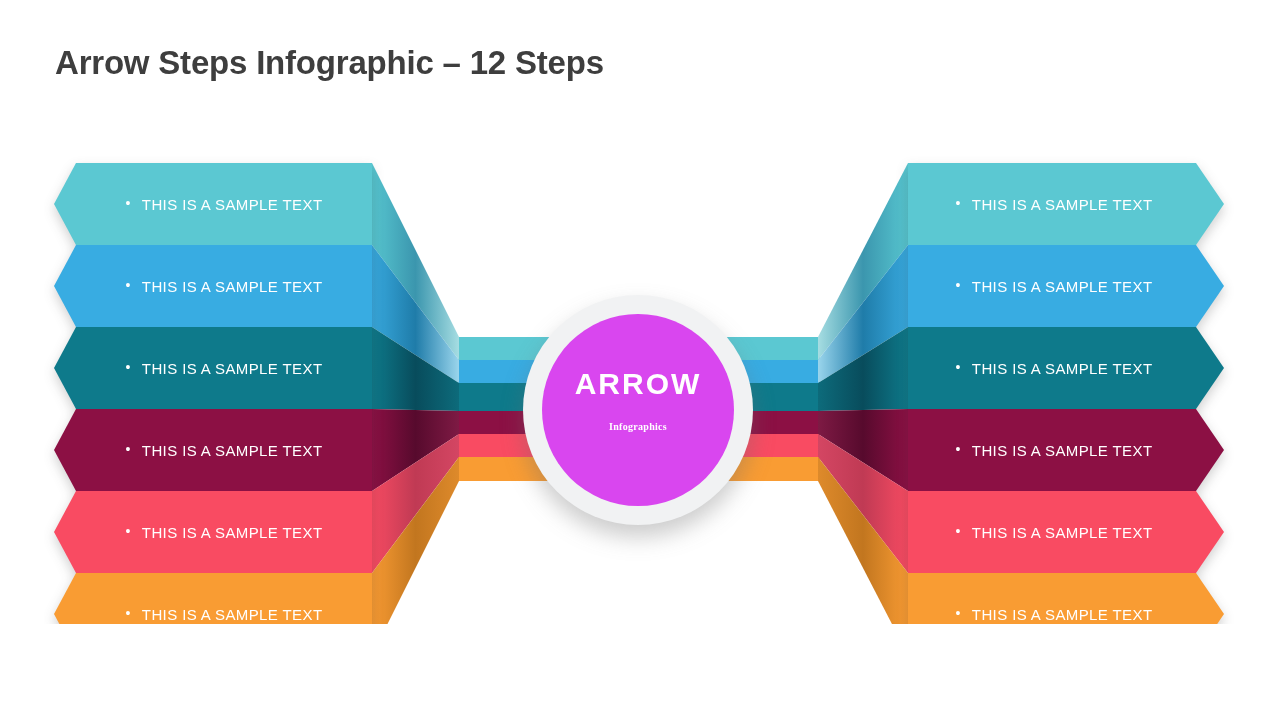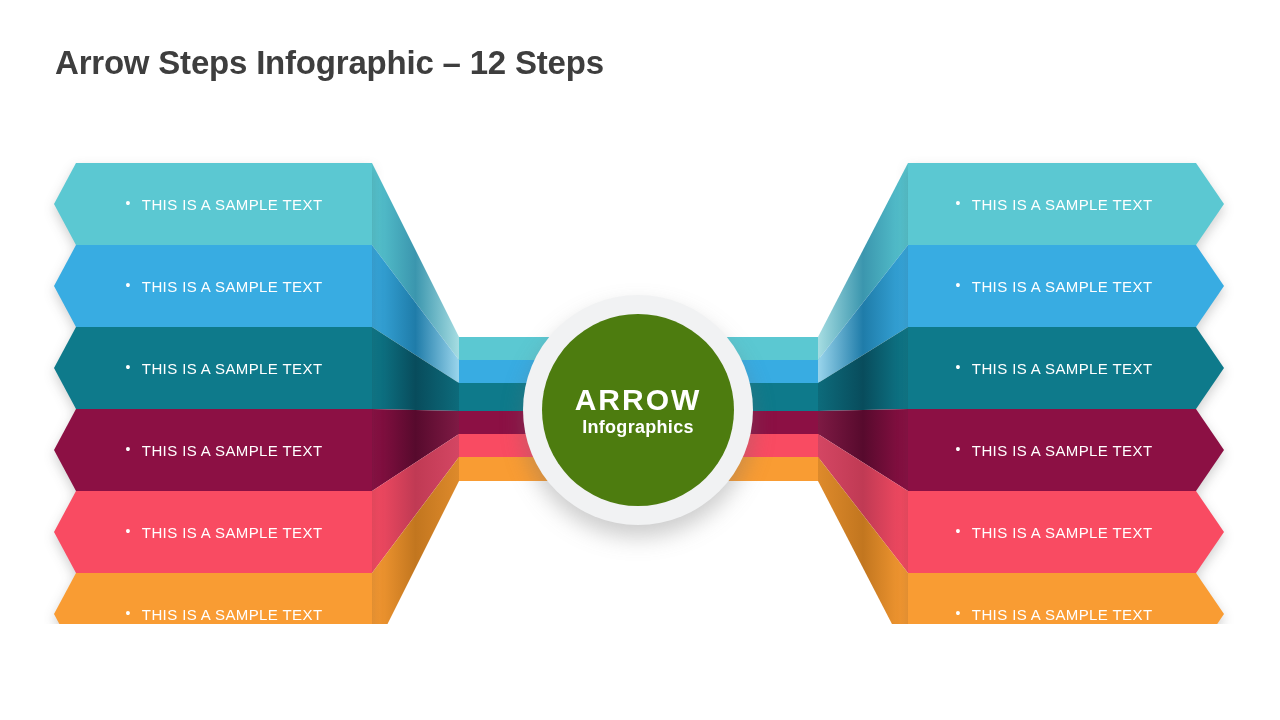--- a/index.html
+++ b/index.html
@@ -23,25 +23,25 @@
   }
   .step-label .bullet{font-size:14px;margin-right:11px;position:relative;top:-1px;}
   .step-label.left-side{left:80px;width:288px;}
   .step-label.right-side{left:912px;width:284px;}
   .badge{
     position:absolute;left:523px;top:295px;width:230px;height:230px;border-radius:50%;
     background:#f1f2f3;box-shadow:0 12px 22px rgba(110,110,110,0.35);
     display:flex;align-items:center;justify-content:center;z-index:4;
   }
   .badge-inner{
-    width:192px;height:192px;border-radius:50%;background:#4d7c0f;
+    width:192px;height:192px;border-radius:50%;background:#d946ef;
     display:flex;flex-direction:column;align-items:center;justify-content:center;
   }
   .badge-title{margin:0;color:#ffffff;font-size:30px;font-weight:bold;letter-spacing:2px;line-height:34px;}
-  .badge-subtitle{margin:0;color:#ffffff;font-size:18px;font-weight:bold;letter-spacing:0.3px;line-height:20px;}
+  .badge-subtitle{margin:16px;color:#ffffff;font-size:10px;font-weight:bold;letter-spacing:0.3px;line-height:20px;font-family:Liberation Serif, serif;}
 </style>
 </head>
 <body>
 
 <div class="slide">
 
   <h1 class="slide-title">Arrow Steps Infographic – 12 Steps</h1>
 
   <svg class="gfx" width="1280" height="720" viewBox="0 0 1280 720">
     <defs>

